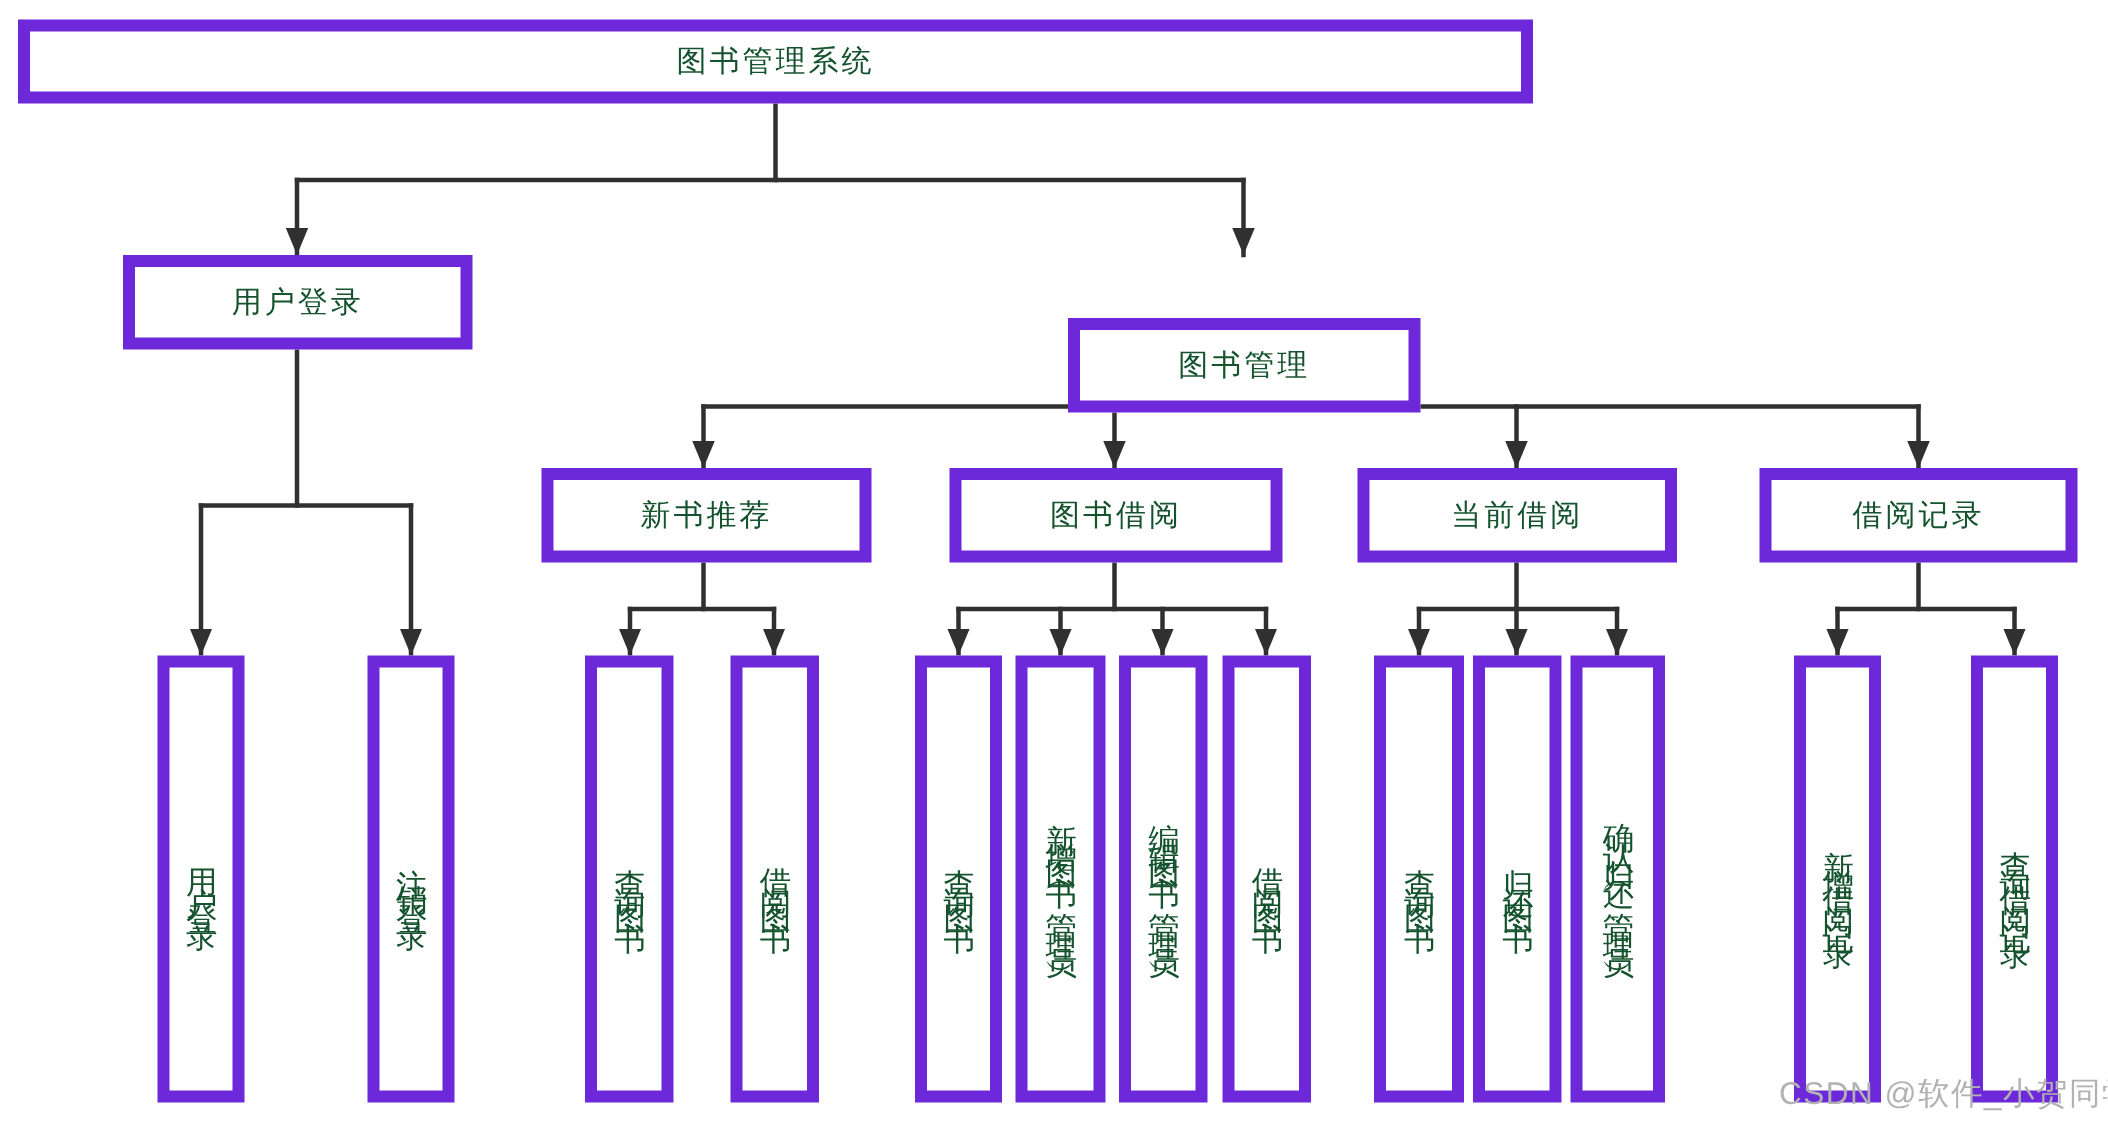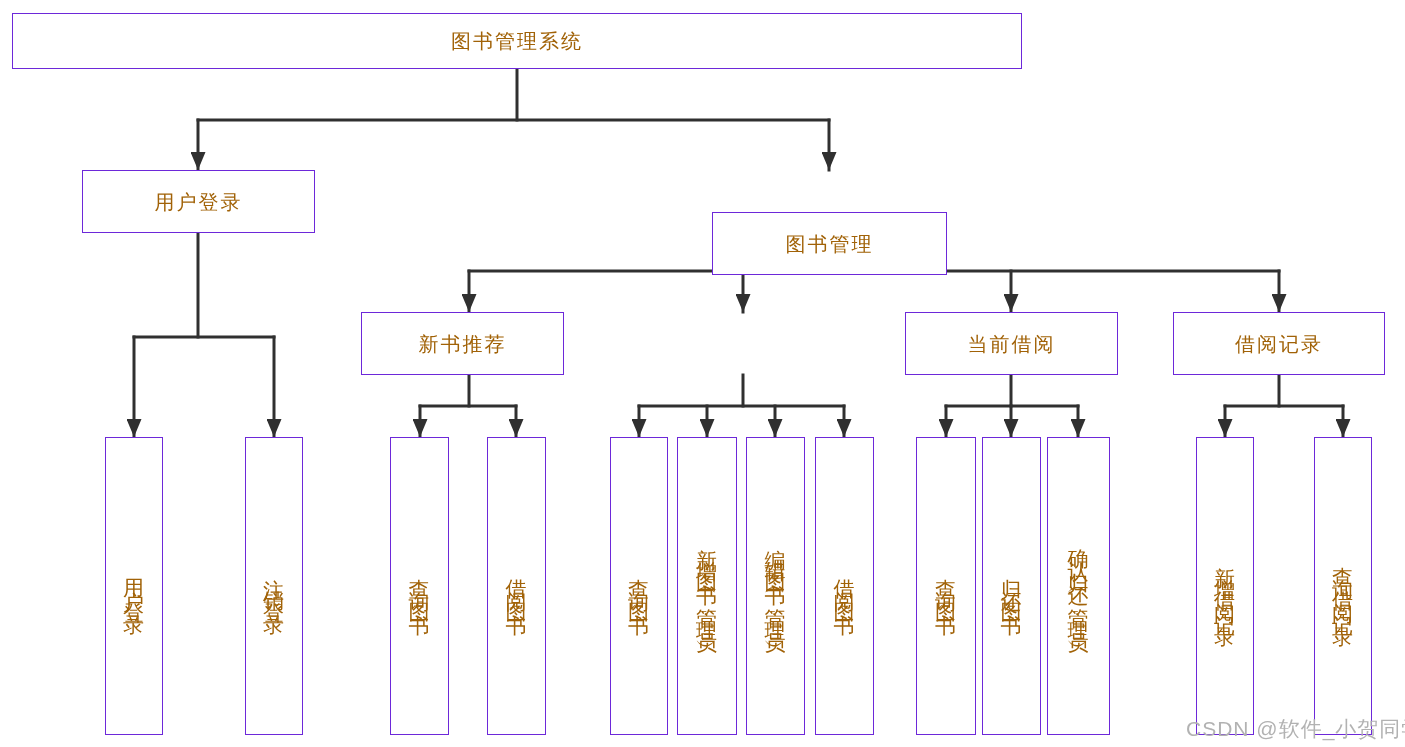--- a/index.html
+++ b/index.html
@@ -8,22 +8,22 @@
     width:1405px;height:747px;
     background:#ffffff;
     overflow:hidden;
     font-family:"Liberation Sans","DejaVu Sans",sans-serif;
   }
   #wires{position:absolute;left:0;top:0;width:1405px;height:747px;}
   .box{
     position:absolute;
     box-sizing:border-box;
     background:#ffffff;
-    border:1px solid #6d28d9;
-    color:#a16207;
+    border:8px solid #6d28d9;
+    color:#14532d;
     display:flex;
     align-items:center;
     justify-content:center;
     font-size:20px;
     letter-spacing:2px;
     line-height:1.2;
     white-space:nowrap;
   }
   .vbox{
     font-size:21px;
@@ -110,21 +110,22 @@
       <path class="wire" d="M1225 406 V437" marker-end="url(#arw)"></path>
       <path class="wire" d="M1343 406 V437" marker-end="url(#arw)"></path>
     </g>
   </svg>
 
   <div class="box" style="left:12px;top:13px;width:1010px;height:56px;">图书管理系统</div>
 
   <div class="box" style="left:82px;top:170px;width:233px;height:63px;">用户登录</div>
   <div class="box" style="left:712px;top:170px;width:235px;height:63px;margin-top:42px;">图书管理</div>
 
-  <div class="box" style="left:361px;top:312px;width:203px;height:63px;">新书推荐</div>
+  <div class="box" style="left:361px;top:312px;width:220px;height:63px;">新书推荐</div>
+  <div class="box" style="left:633px;top:312px;width:222px;height:63px;">图书借阅</div>
   <div class="box" style="left:905px;top:312px;width:213px;height:63px;">当前借阅</div>
   <div class="box" style="left:1173px;top:312px;width:212px;height:63px;">借阅记录</div>
 
   <div class="box vbox" style="left:105px;top:437px;width:58px;height:298px;">用户登录</div>
   <div class="box vbox" style="left:245px;top:437px;width:58px;height:298px;">注销登录</div>
 
   <div class="box vbox" style="left:390px;top:437px;width:59px;height:298px;">查询图书</div>
   <div class="box vbox" style="left:487px;top:437px;width:59px;height:298px;">借阅图书</div>
 
   <div class="box vbox" style="left:610px;top:437px;width:58px;height:298px;">查询图书</div>

